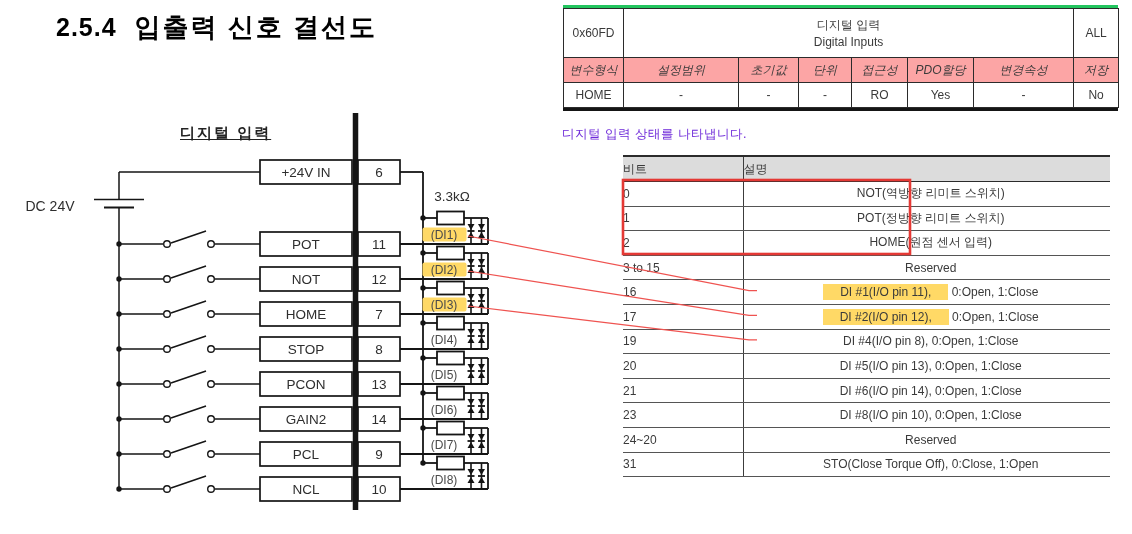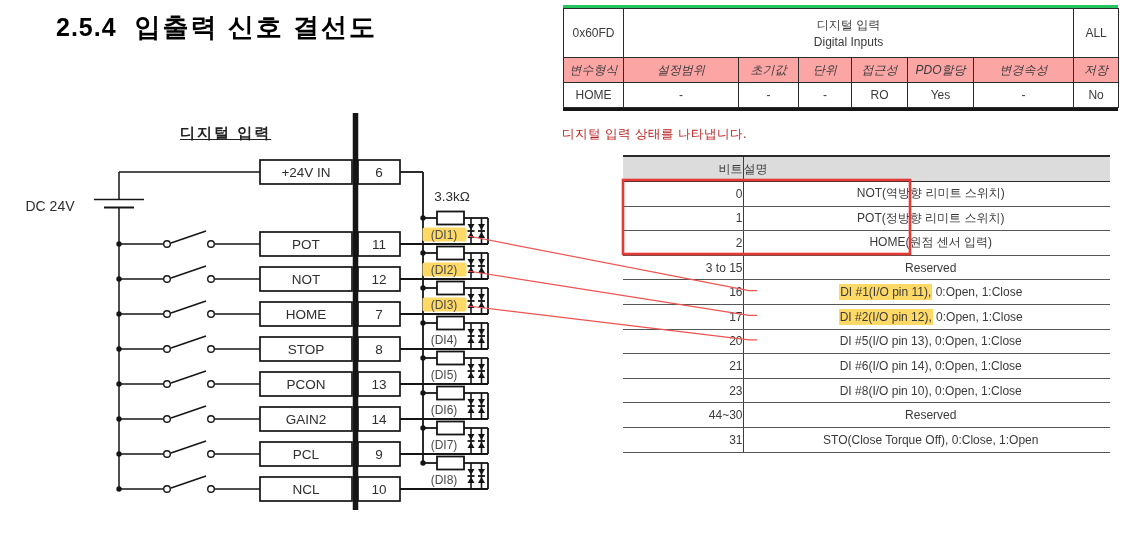--- a/index.html
+++ b/index.html
@@ -24,32 +24,32 @@
   .reg-table td{
     border:1px solid #2b2b2b;text-align:center;vertical-align:middle;
     font-size:12px;color:#3a3a3a;padding:0;overflow:hidden;white-space:nowrap;
   }
   .reg-table .r1 td{height:48px;}
   .reg-table .r2 td{height:24px;background:#fca5a5;font-style:italic;}
   .reg-table .r3 td{height:24px;}
   .reg-table .name-ko{display:block;line-height:1.6;}
   .reg-table .name-en{display:block;line-height:1.2;}
   
-  .desc-line{position:absolute;left:562px;top:126px;font-size:12.5px;color:#b91c1c;letter-spacing:.5px;}
+  .desc-line{position:absolute;left:562px;top:126px;font-size:12.5px;color:#6d28d9;letter-spacing:.5px;}
   
   .bits-table-wrap{position:absolute;left:623px;top:155px;width:487px;}
   .bits-table td{font-size:12px;color:#3a3a3a;padding:0;vertical-align:middle;overflow:hidden;white-space:nowrap;}
   .bits-table .hrow td{
     height:24px;background:#dcdcdc;text-align:left;
     border-top:2px solid #2b2b2b;border-bottom:1px solid #2b2b2b;
   }
   .bits-table .brow td{height:23.6px;border-bottom:1px solid #555;}
-  .bits-table td.bit{text-align:right;border-right:1px solid #3c3c3c;padding-left:48px;}
+  .bits-table td.bit{text-align:left;border-right:1px solid #3c3c3c;}
   .bits-table td.desc{text-align:center;padding-left:8px;}
-  .bits-table mark{background:#ffd966;color:inherit;padding:1px 1px;}
+  .bits-table mark{background:#ffd966;color:inherit;padding:1px 17px;}
   
   .diagram-heading{
     position:absolute;left:180px;top:124px;font-size:15px;font-weight:bold;color:#222;
     text-decoration:underline;letter-spacing:2px;
   }
   
   svg.overlay{position:absolute;left:0;top:0;pointer-events:none;}
   svg text{font-family:"Liberation Sans","DejaVu Sans",sans-serif;}
 </style>
 </head>
@@ -138,33 +138,37 @@
         </tr>
         <tr class="brow">
           <td class="bit">16</td>
           <td class="desc"><mark>DI #1(I/O pin 11),</mark><span> 0:Open, 1:Close</span></td>
         </tr>
         <tr class="brow">
           <td class="bit">17</td>
           <td class="desc"><mark>DI #2(I/O pin 12),</mark><span> 0:Open, 1:Close</span></td>
         </tr>
         <tr class="brow">
+          <td class="bit">19</td>
+          <td class="desc"><span>DI #4(I/O pin 8), 0:Open, 1:Close</span></td>
+        </tr>
+        <tr class="brow">
           <td class="bit">20</td>
           <td class="desc"><span>DI #5(I/O pin 13), 0:Open, 1:Close</span></td>
         </tr>
         <tr class="brow">
           <td class="bit">21</td>
           <td class="desc"><span>DI #6(I/O pin 14), 0:Open, 1:Close</span></td>
         </tr>
         <tr class="brow">
           <td class="bit">23</td>
           <td class="desc"><span>DI #8(I/O pin 10), 0:Open, 1:Close</span></td>
         </tr>
         <tr class="brow">
-          <td class="bit">44~30</td>
+          <td class="bit">24~20</td>
           <td class="desc"><span>Reserved</span></td>
         </tr>
         <tr class="brow">
           <td class="bit">31</td>
           <td class="desc"><span>STO(Close Torque Off), 0:Close, 1:Open</span></td>
         </tr>
       </tbody>
   </table>
 </div>
 

